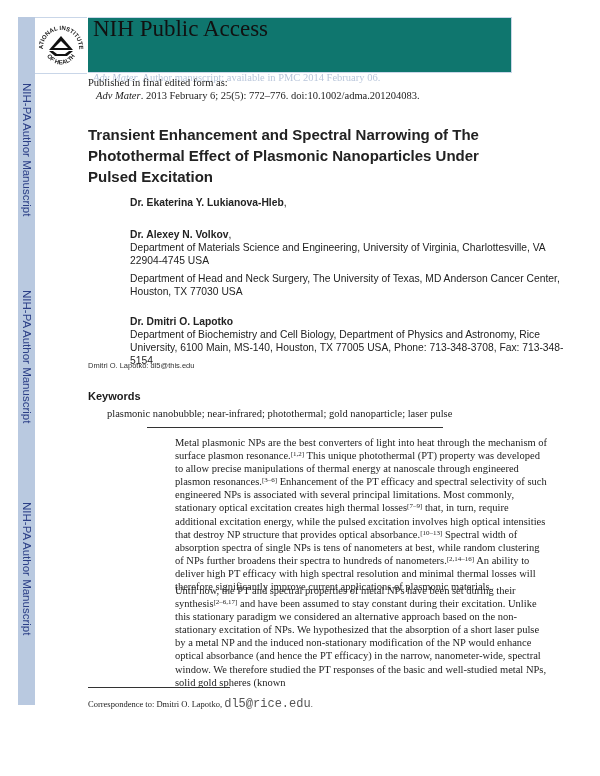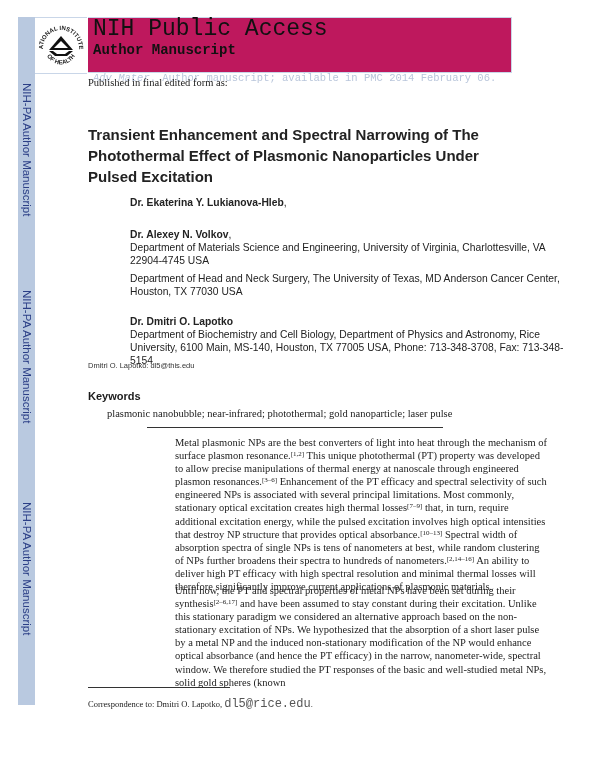--- a/index.html
+++ b/index.html
@@ -2,21 +2,21 @@
 <html><head>
 <meta charset="utf-8">
 <style>
   html, body { margin: 0; padding: 0; background: #ffffff; }
   body { width: 600px; height: 776px; position: relative; overflow: hidden; font-family: "Liberation Serif", serif; color: #1a1a1a; }
 
   .side-strip { position: absolute; left: 18px; top: 17px; width: 17px; height: 688px; background: #b9c9e0; }
   .side-label { position: absolute; left: 18px; width: 17px; color: #2b3f86; font-family: "Liberation Sans", sans-serif; font-size: 11.5px; writing-mode: vertical-rl; white-space: nowrap; display: flex; align-items: center; justify-content: flex-start; }
 
   .logo-box { position: absolute; left: 35px; top: 17px; width: 52px; height: 55px; background: #ffffff; border-top: 1px solid #c9d6e8; border-bottom: 1px solid #c9d6e8; }
-  .header-box { position: absolute; left: 88px; top: 17px; width: 423px; height: 54px; background: #be185d; border: 1px solid #c9d6e8; border-left: none; font-family: Liberation Mono, monospace; }
+  .header-box { position: absolute; left: 88px; top: 17px; width: 423px; height: 54px; background: #0f766e; border: 1px solid #c9d6e8; border-left: none; }
   .h-title { position: absolute; left: 5px; top: -2px; font-size: 23px; color: #111; white-space: nowrap; }
   .h-sub { position: absolute; left: 5px; top: 24px; font-size: 14px; font-weight: bold; color: #111; white-space: nowrap; }
   .h-avail { position: absolute; left: 5px; top: 54px; font-size: 10.5px; color: #b9c6db; white-space: nowrap; }
   .h-avail i { font-style: italic; }
 
   .pub { position: absolute; left: 88px; top: 76px; font-size: 10.5px; line-height: 13px; white-space: nowrap; }
   .pub .cite { padding-left: 8px; }
 
   .title { position: absolute; left: 88px; top: 124px; width: 440px; font-family: "Liberation Sans", sans-serif; font-weight: bold; font-size: 15px; line-height: 21px; color: #222; }
 
@@ -59,26 +59,26 @@
 
     <polygon points="26,18 38,32 14,32" fill="#111"></polygon>
     <polygon points="26,23 33,30 19,30" fill="#fff"></polygon>
     <path d="M14,33 L38,33 L32,38 L20,38 Z" fill="#111"></path>
     <path d="M18,33 L34,33 L30,36 L22,36 Z" fill="#fff"></path>
   </svg>
 </div>
 
 <div class="header-box">
   <div class="h-title">NIH Public Access</div>
-  <div class="h-sub">Author Manuscript</div>
   <div class="h-avail"><i>Adv Mater</i><span>. Author manuscript; available in PMC 2014 February 06.</span></div>
 </div>
 
 <div class="pub">
   <div>Published in final edited form as:</div>
+  <div class="cite"><i>Adv Mater</i><span>. 2013 February 6; 25(5): 772–776. doi:10.1002/adma.201204083.</span></div>
 </div>
 
 <div class="title">Transient Enhancement and Spectral Narrowing of The Photothermal Effect of Plasmonic Nanoparticles Under Pulsed Excitation</div>
 
 <div class="author" style="top:196px;">
   <div><span class="name">Dr. Ekaterina Y. Lukianova-Hleb</span><span>,</span></div>
 </div>
 <div class="author" style="top:228px;">
   <div><span class="name">Dr. Alexey N. Volkov</span><span>,</span></div>
   <div>Department of Materials Science and Engineering, University of Virginia, Charlottesville, VA 22904-4745 USA</div>

